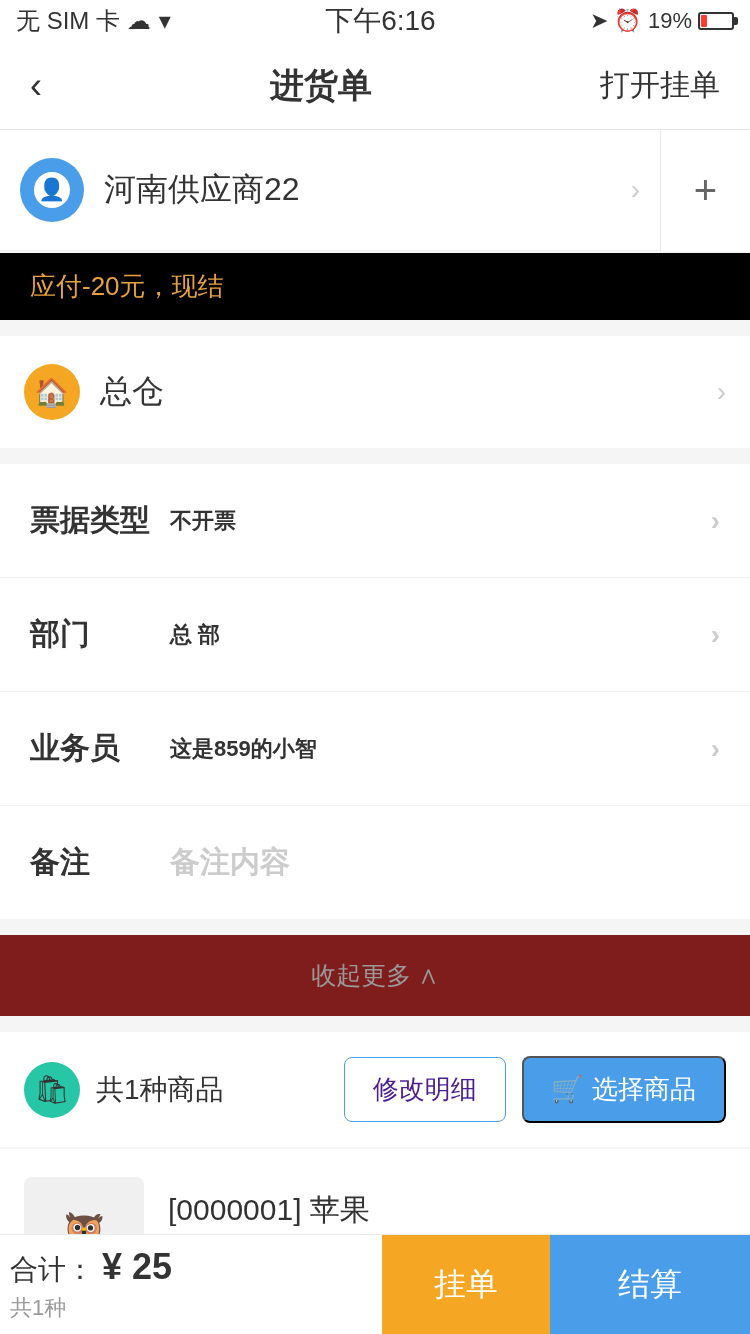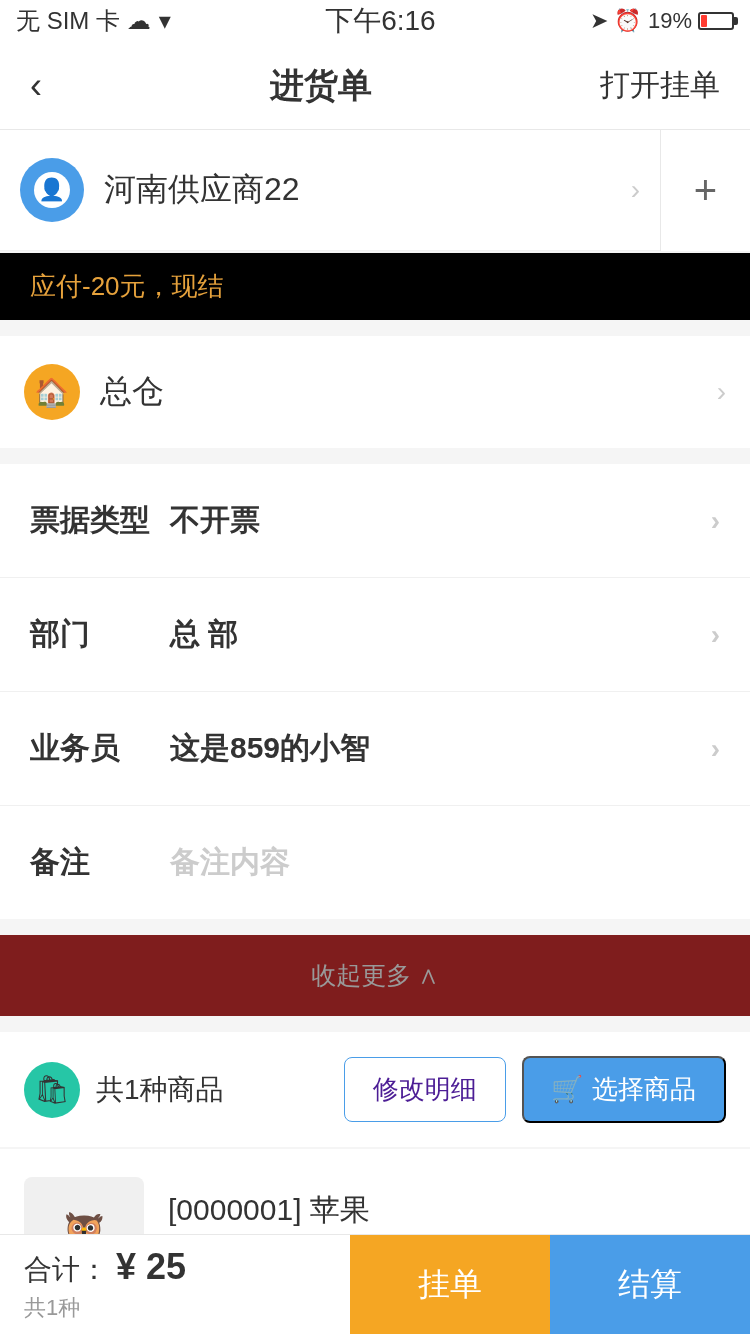--- a/index.html
+++ b/index.html
@@ -209,21 +209,21 @@
       border-bottom: none;
     }
     .form-label {
       font-size: 30px;
       color: #333;
       width: 140px;
       flex-shrink: 0;
     }
     .form-value {
       flex: 1;
-      font-size: 30px;
+      font-size: 22px;
       color: #333;
     }
     .form-placeholder {
       flex: 1;
       font-size: 30px;
       color: #ccc;
     }
     .form-section {
       background: #8b5cf6;
       margin-bottom: 16px;
@@ -341,21 +341,21 @@
       display: flex;
       align-items: stretch;
       background: #fff;
       border-top: 1px solid #e8e8e8;
     }
     .footer-total {
       flex: 1;
       display: flex;
       flex-direction: column;
       justify-content: center;
-      padding: 0 24px;
+      padding: 0 10px;
     }
     .total-row {
       display: flex;
       align-items: baseline;
       gap: 8px;
     }
     .total-label {
       font-size: 28px;
       color: #333;
     }
@@ -363,21 +363,21 @@
       font-size: 36px;
       font-weight: 600;
       color: #333;
     }
     .total-count {
       font-size: 22px;
       color: #999;
       margin-top: 4px;
     }
     .btn-hang {
-      width: 200px;
+      width: 168px;
       background: #f5a623;
       color: #fff;
       display: flex;
       align-items: center;
       justify-content: center;
       font-size: 32px;
       cursor: pointer;
     }
     .btn-checkout {
       width: 200px;

